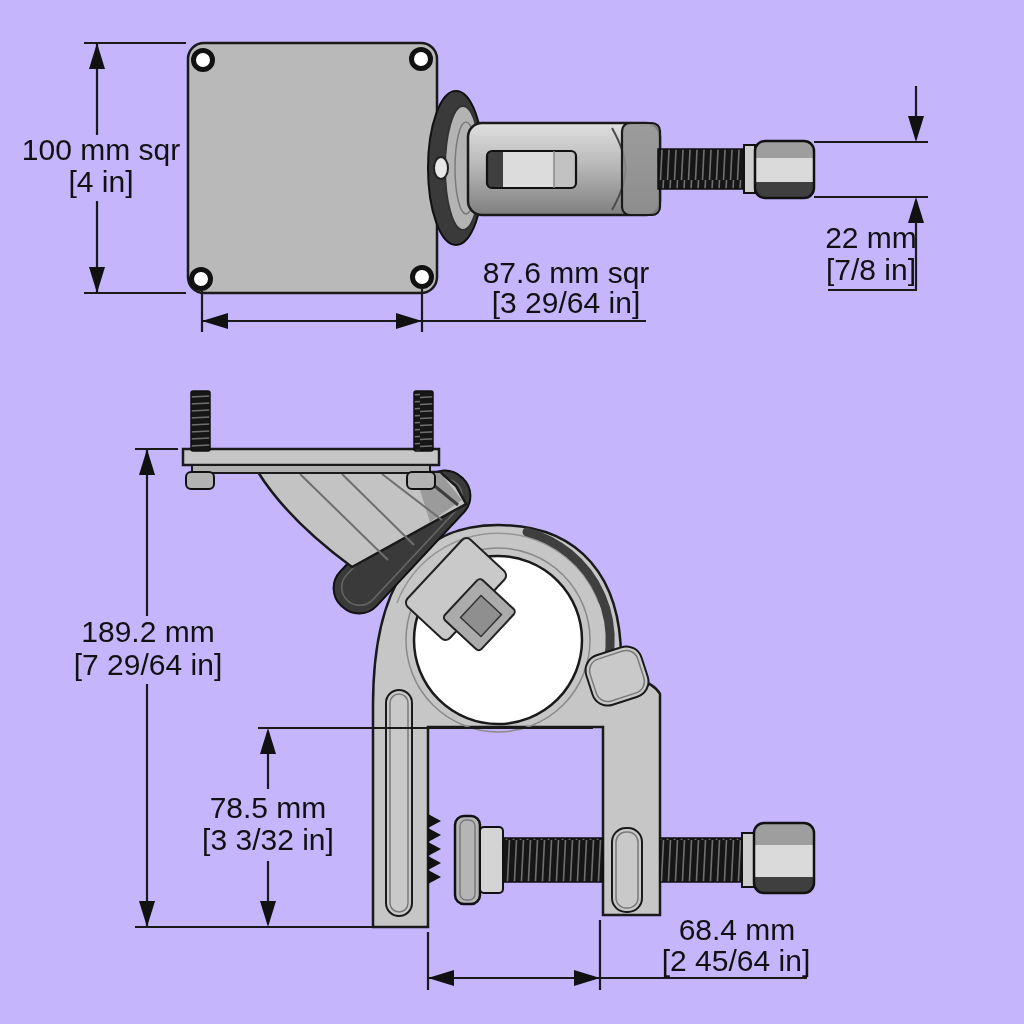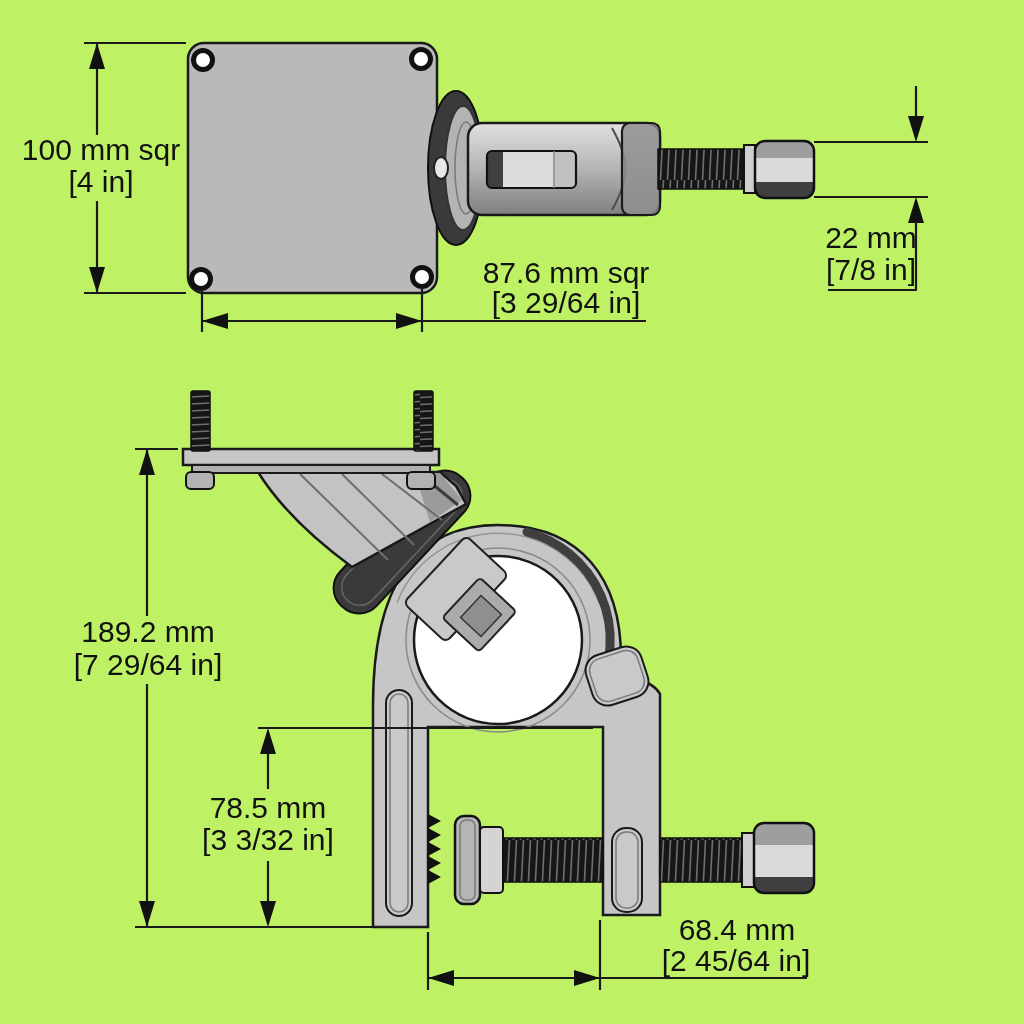--- a/index.html
+++ b/index.html
@@ -1,16 +1,16 @@
 <!DOCTYPE html>
 <html><head>
 <meta charset="utf-8">
 <style>
   html,body{margin:0;padding:0;background:#fff;}
-  .canvas{position:relative;width:1024px;height:1024px;background:#bef264;overflow:hidden;
+  .canvas{position:relative;width:1024px;height:1024px;background:#c4b5fd;overflow:hidden;
           font-family:"Liberation Sans",sans-serif;text-align:right;}
   svg{display:block;}
   text.dim{font-family:"Liberation Sans",sans-serif;font-size:30px;fill:#111;}
   .edge{stroke:#1a1a1a;stroke-width:2.5;}
   .dimline{stroke:#1a1a1a;stroke-width:2.2;fill:none;}
   .arrow{fill:#111;stroke:none;}
 </style>
 </head>
 <body>
 

